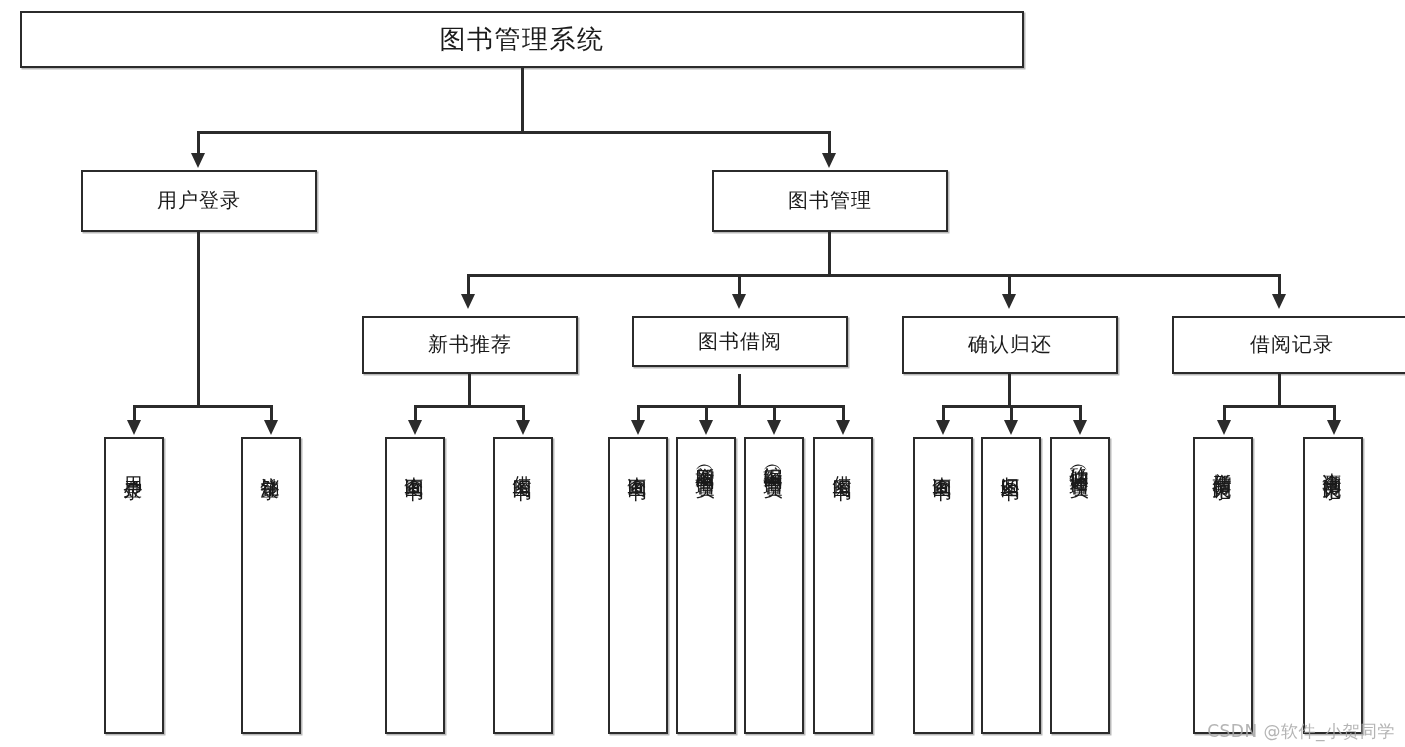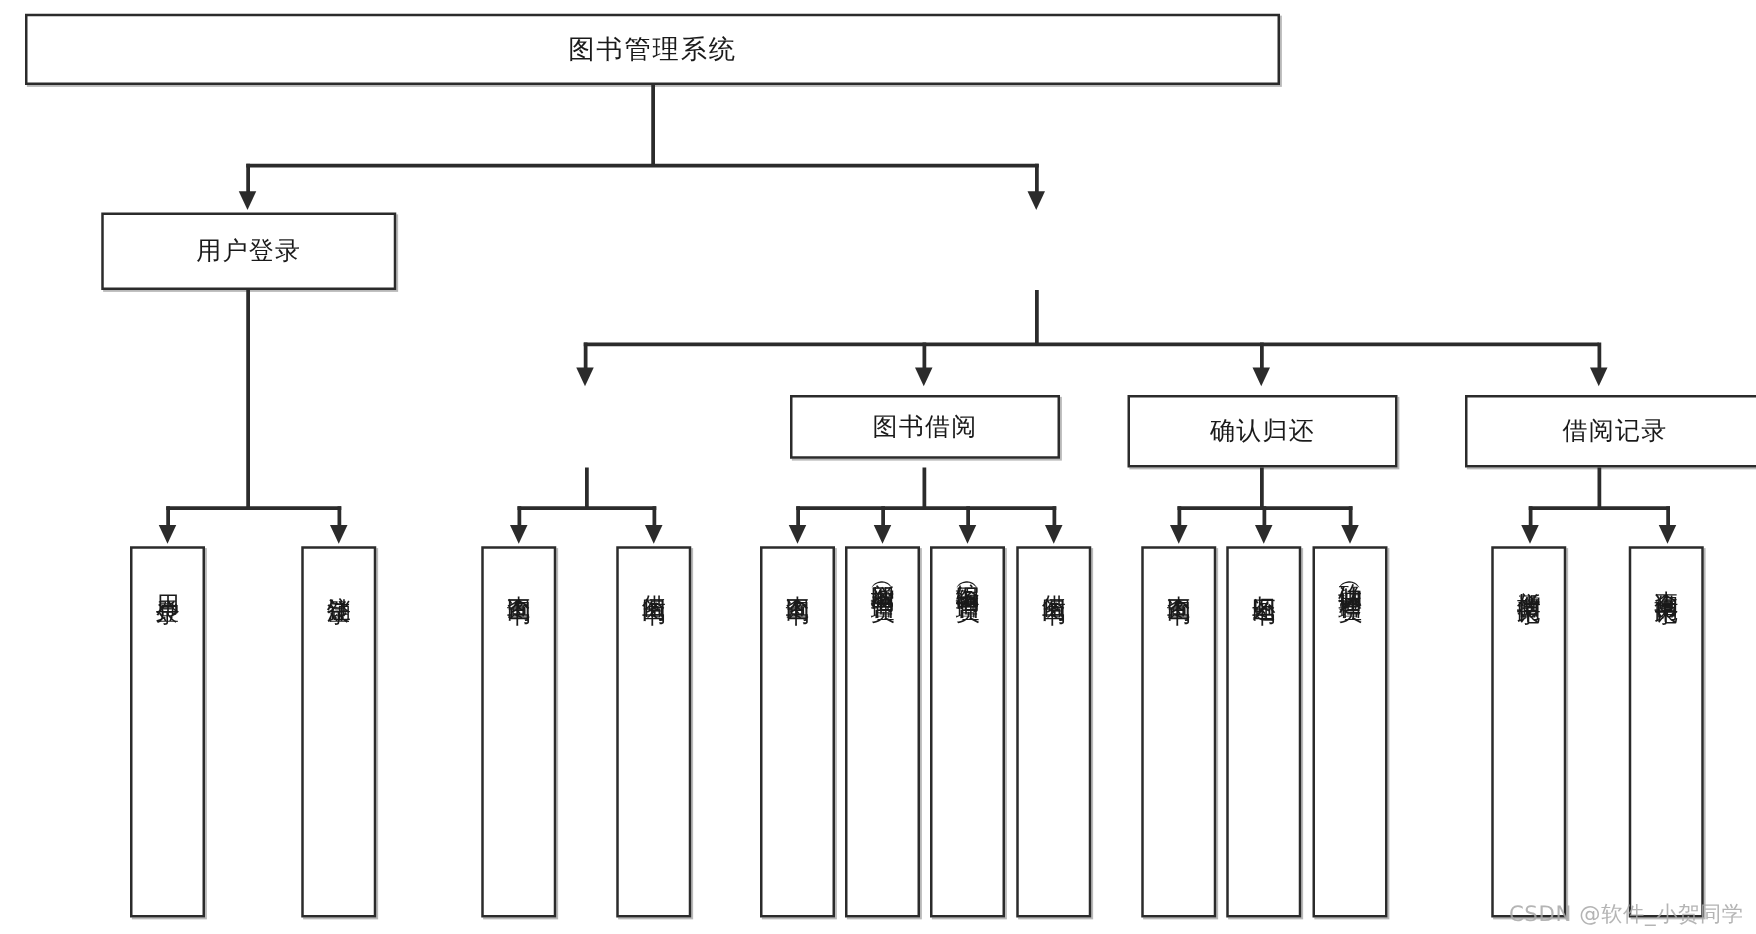--- a/index.html
+++ b/index.html
@@ -27,21 +27,21 @@
     justify-content:center;
     color:#1a1a1a;
     text-align:center;
     line-height:1.18;
   }
   .node.h{            
     font-size:20px;
     letter-spacing:1px;
   }
   .node.title{
-    font-size:21px;
+    font-size:26px;
     letter-spacing:1.5px;
   }
   .node.v{            
     font-size:19px;
     letter-spacing:0px;
     align-items:flex-start;
     justify-content:center;
     padding-top:22px;
   }
   .vtext{
@@ -95,39 +95,45 @@
   <div class="ln v" style="left:197px;top:131px;height:24px;"></div>
   <div class="arrow" style="left:191px;top:153px;"></div>
 
   <div class="ln v" style="left:828px;top:131px;height:24px;"></div>
   <div class="arrow" style="left:822px;top:153px;"></div>
 
   <div class="node h" style="left:81px;top:170px;width:236px;height:62px;">
     <span>用户登录</span>
   </div>
 
+  <div class="node h" style="left:712px;top:170px;width:236px;height:62px;">
+    <span>图书管理</span>
+  </div>
 
   <div class="ln v" style="left:197px;top:232px;height:175px;"></div>
   <div class="ln h" style="left:133px;top:405px;width:140px;"></div>
   <div class="ln v" style="left:133px;top:405px;height:17px;"></div>
   <div class="arrow" style="left:127px;top:420px;"></div>
   <div class="ln v" style="left:270px;top:405px;height:17px;"></div>
   <div class="arrow" style="left:264px;top:420px;"></div>
 
   <div class="ln v" style="left:828px;top:232px;height:44px;"></div>
   <div class="ln h" style="left:467px;top:274px;width:812px;"></div>
   <div class="ln v" style="left:467px;top:274px;height:22px;"></div>
   <div class="arrow" style="left:461px;top:294px;"></div>
   <div class="ln v" style="left:738px;top:274px;height:22px;"></div>
   <div class="arrow" style="left:732px;top:294px;"></div>
   <div class="ln v" style="left:1008px;top:274px;height:22px;"></div>
   <div class="arrow" style="left:1002px;top:294px;"></div>
   <div class="ln v" style="left:1278px;top:274px;height:22px;"></div>
   <div class="arrow" style="left:1272px;top:294px;"></div>
 
+  <div class="node h" style="left:362px;top:316px;width:216px;height:58px;">
+    <span>新书推荐</span>
+  </div>
   <div class="node h" style="left:632px;top:316px;width:216px;height:51px;">
     <span>图书借阅</span>
   </div>
   <div class="node h" style="left:902px;top:316px;width:216px;height:58px;">
     <span>确认归还</span>
   </div>
   <div class="node h" style="left:1172px;top:316px;width:240px;height:58px;">
     <span>借阅记录</span>
   </div>
 

